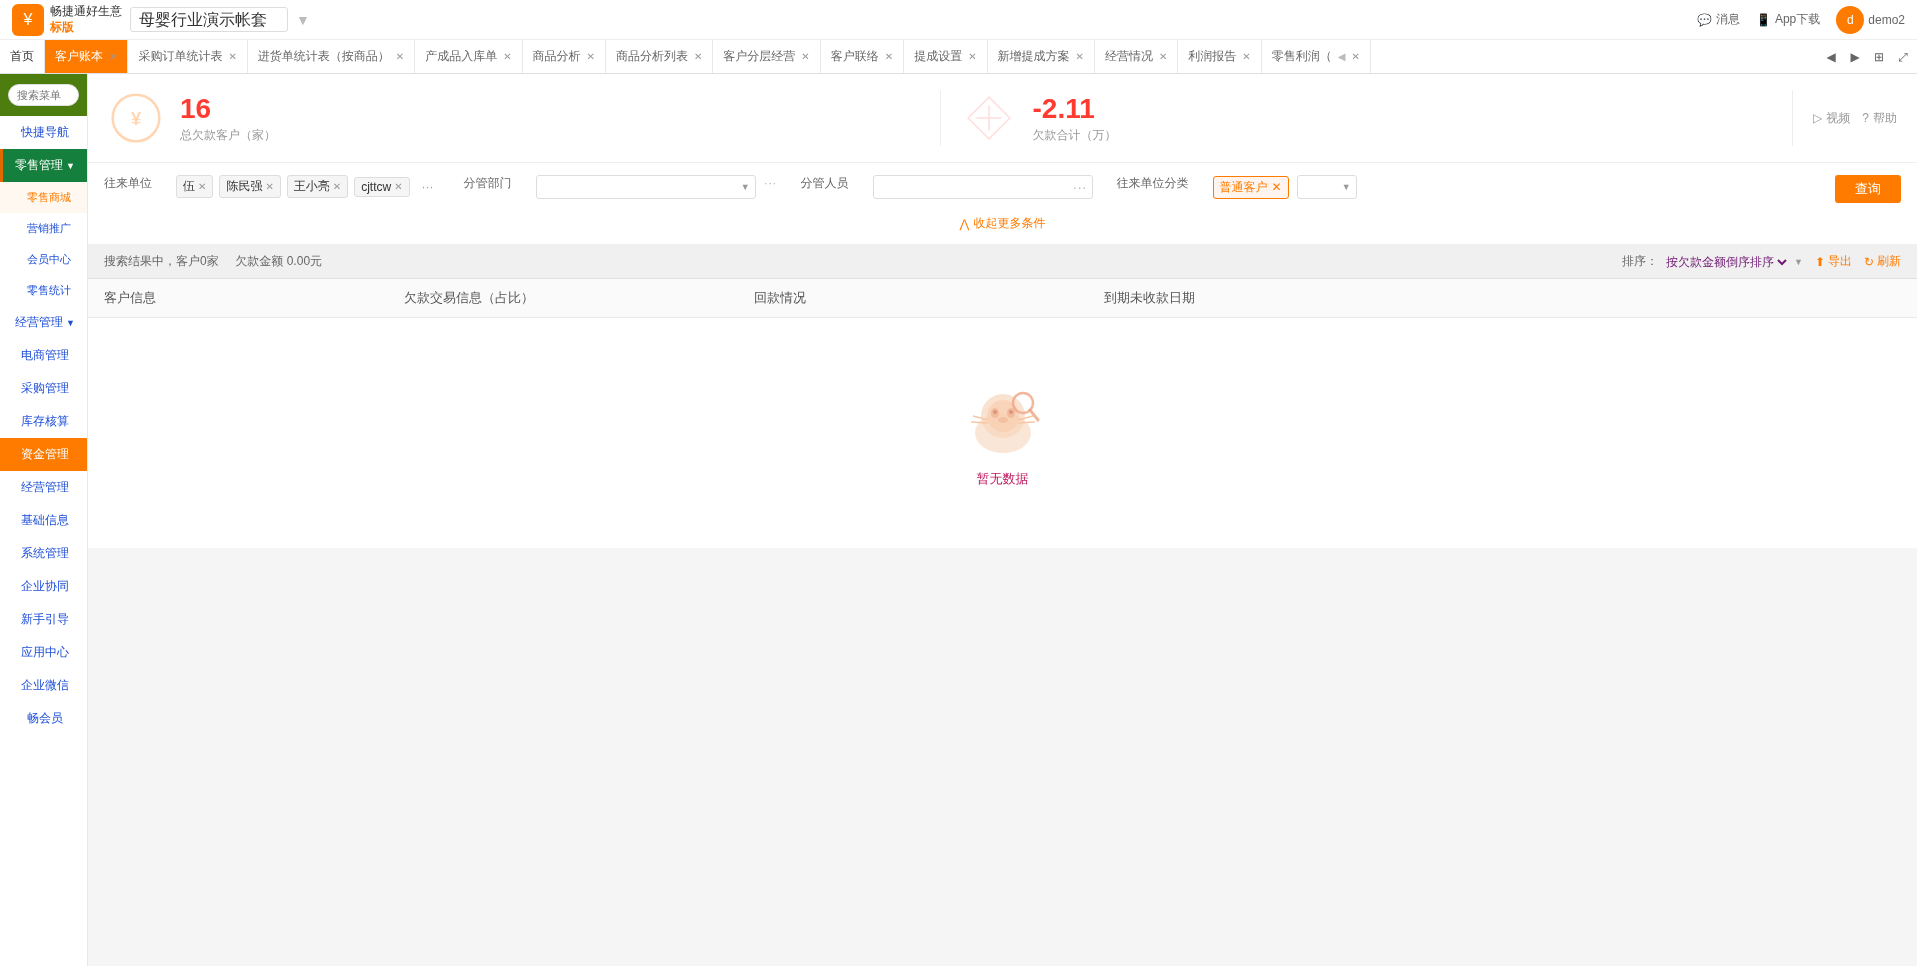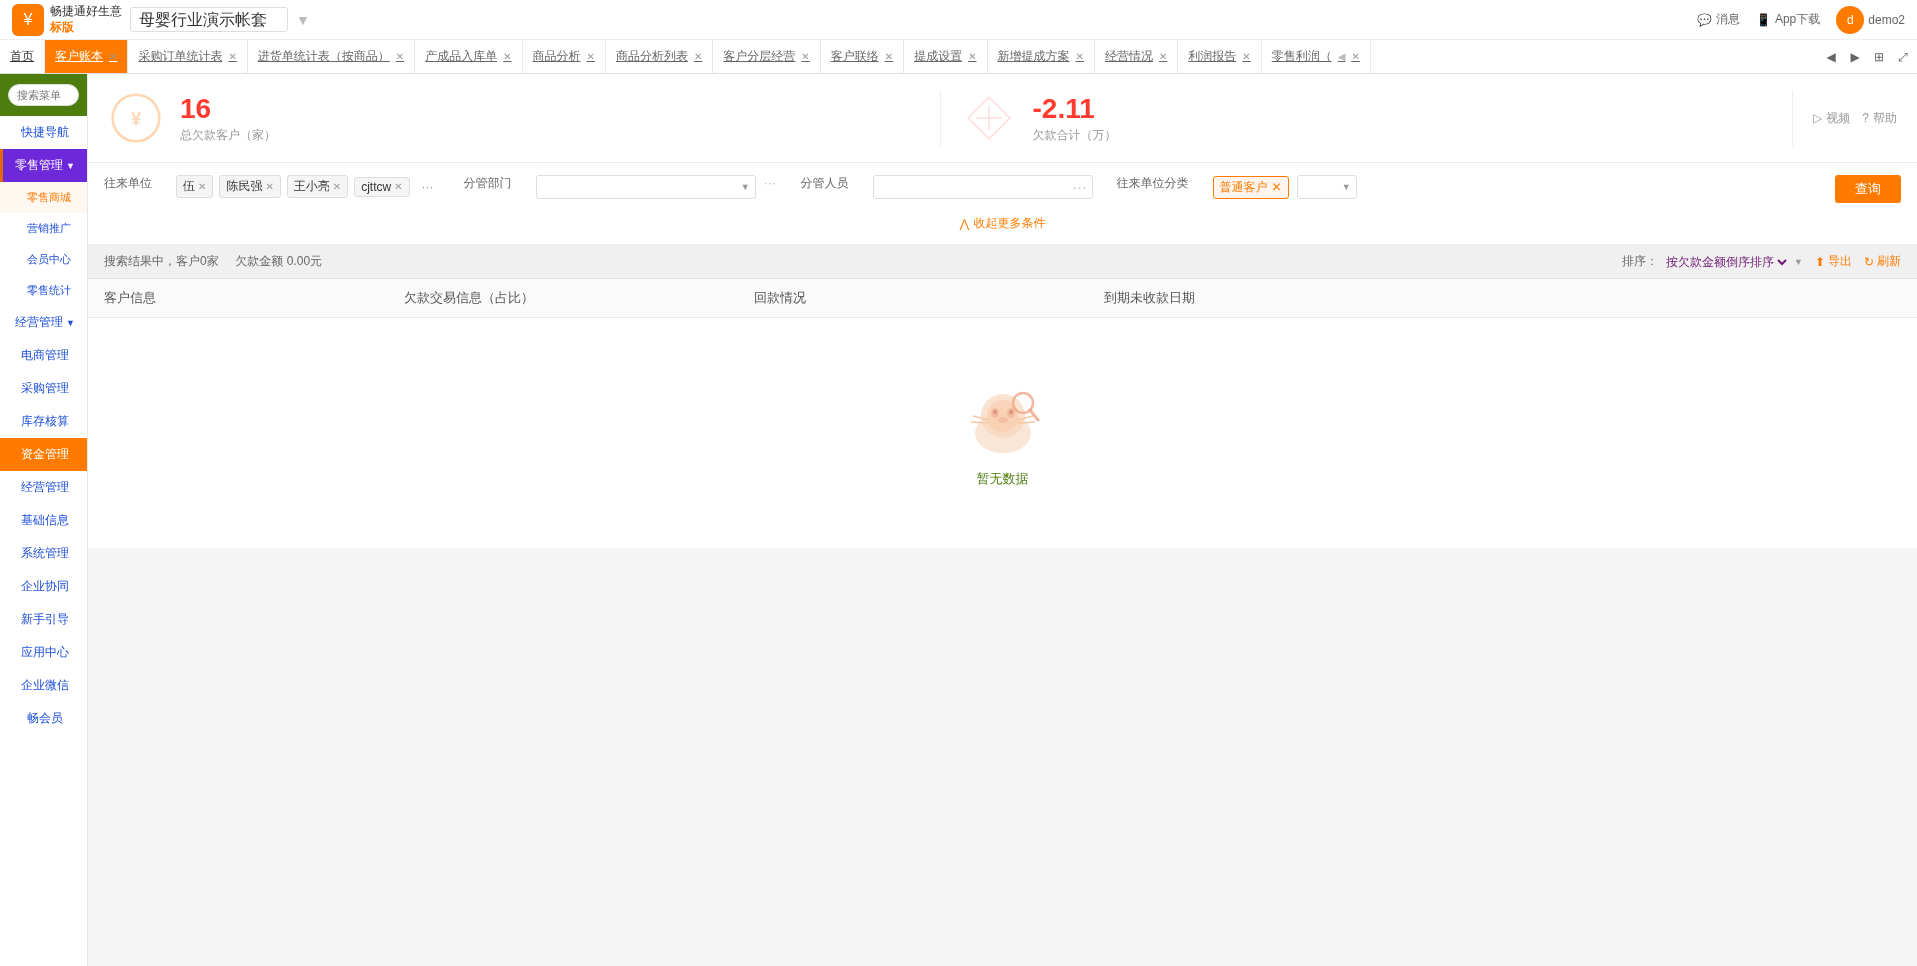--- a/index.html
+++ b/index.html
@@ -39,21 +39,20 @@
       display: flex;
       align-items: center;
       padding: 0 10px;
       font-size: 12px;
       color: #666;
       cursor: pointer;
       border-right: 1px solid #e8e8e8;
       white-space: nowrap;
       gap: 4px;
       flex-shrink: 0;
-      text-decoration: underline;
     }
     .tab-item.active {
       background: #ff7b00;
       color: white;
     }
     .tab-item.home { color: #333; }
     .tab-close { font-size: 10px; color: #999; margin-left: 2px; }
     .tab-nav-btns { display: flex; align-items: center; margin-left: auto; padding: 0 4px; gap: 4px; }
     .tab-nav-btn { width: 20px; height: 20px; display: flex; align-items: center; justify-content: center; cursor: pointer; color: #666; font-size: 12px; }
 
@@ -84,21 +83,21 @@
     }
     .sidebar-nav-item {
       padding: 8px 4px;
       text-align: center;
       cursor: pointer;
       font-size: 12px;
       color: #1d4ed8;
       border-left: 3px solid transparent;
     }
     .sidebar-nav-item.active {
-      background: #6d28d9;
+      background: #15803d;
       color: white;
       border-left-color: #e06900;
     }
     .sidebar-nav-item.has-sub { display: flex; align-items: center; justify-content: center; gap: 3px; }
 
     
     .content { flex: 1; overflow-y: auto; background: #f5f5f5; }
 
     
     .summary-bar {
@@ -189,21 +188,21 @@
       padding: 10px 16px;
     }
     .table-header-cell { font-size: 13px; color: #555; font-weight: 500; }
 
     
     .empty-state {
       display: flex; flex-direction: column; align-items: center;
       justify-content: center; padding: 60px 20px;
     }
     .empty-icon { width: 100px; height: 80px; position: relative; }
-    .empty-text { color: #4d7c0f; font-size: 13px; margin-top: 12px; }
+    .empty-text { color: #be185d; font-size: 13px; margin-top: 12px; }
 
     
     .mouse-svg { opacity: 0.7; }
 
     
     .classify-selected {
       background: #fff5ee; border: 1px solid #ff7b00; color: #ff7b00;
       border-radius: 3px; padding: 2px 6px; font-size: 12px;
       display: flex; align-items: center; gap: 4px;
     }

